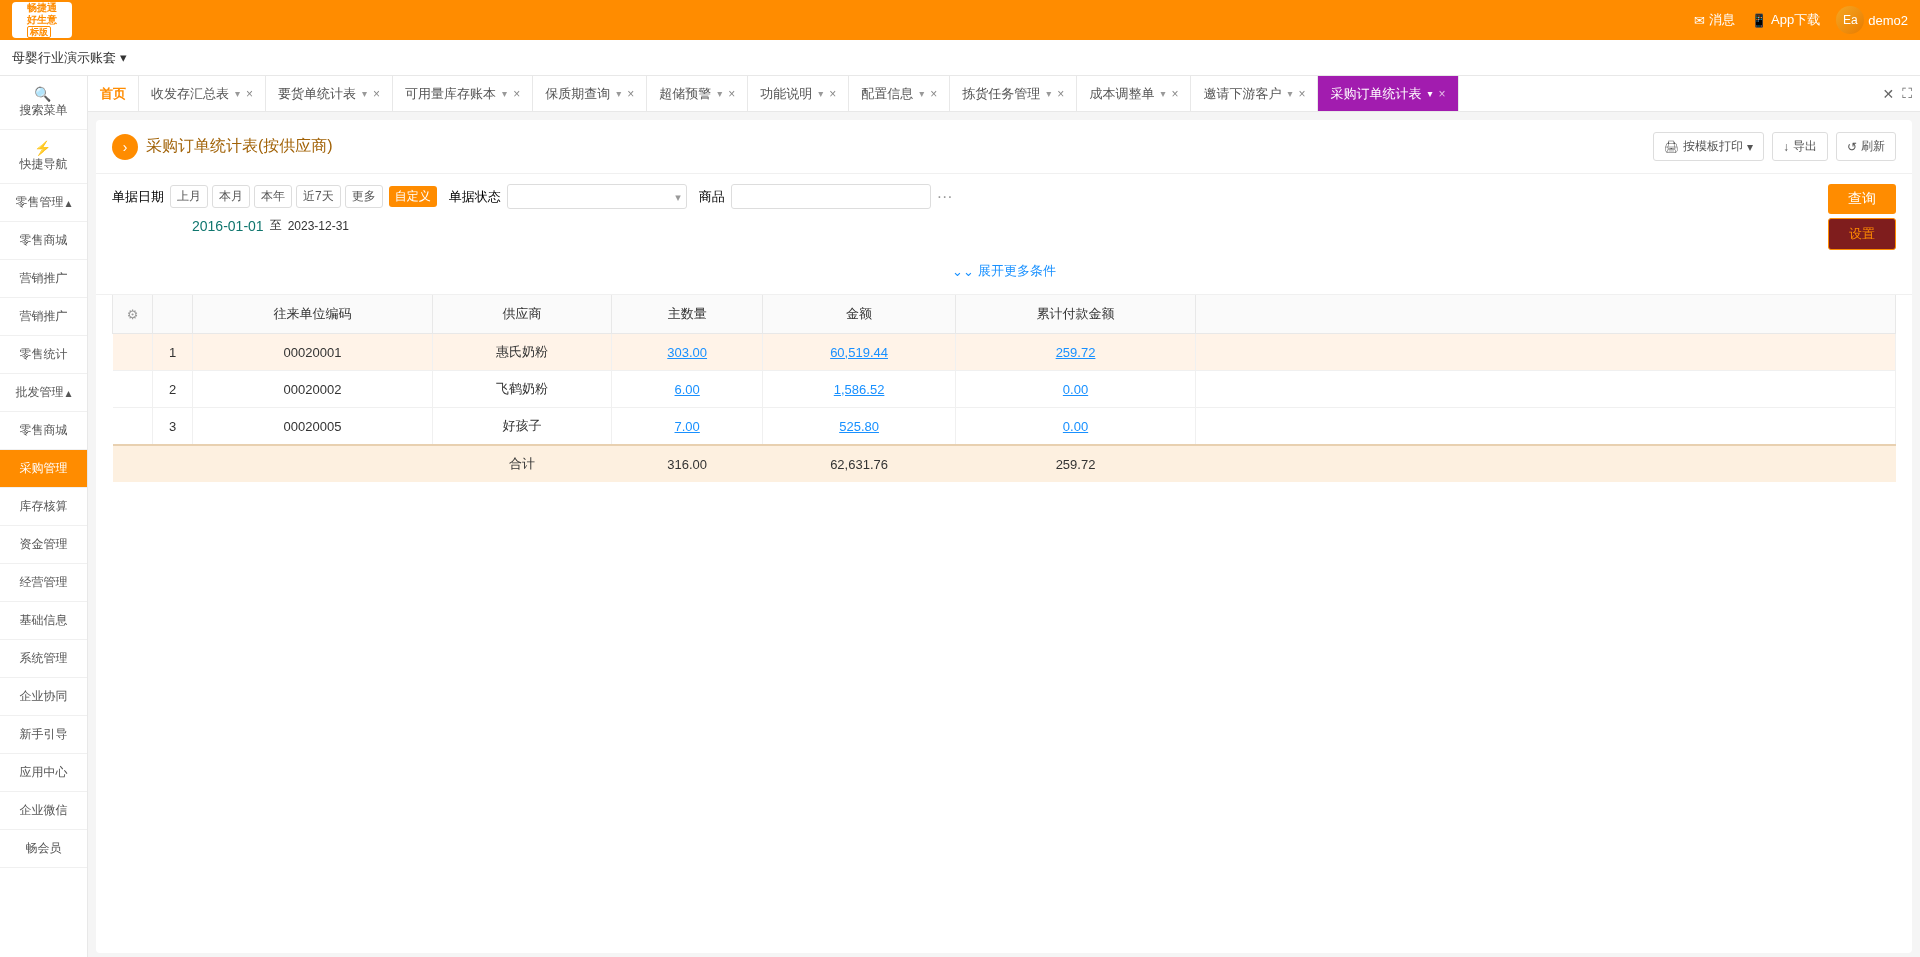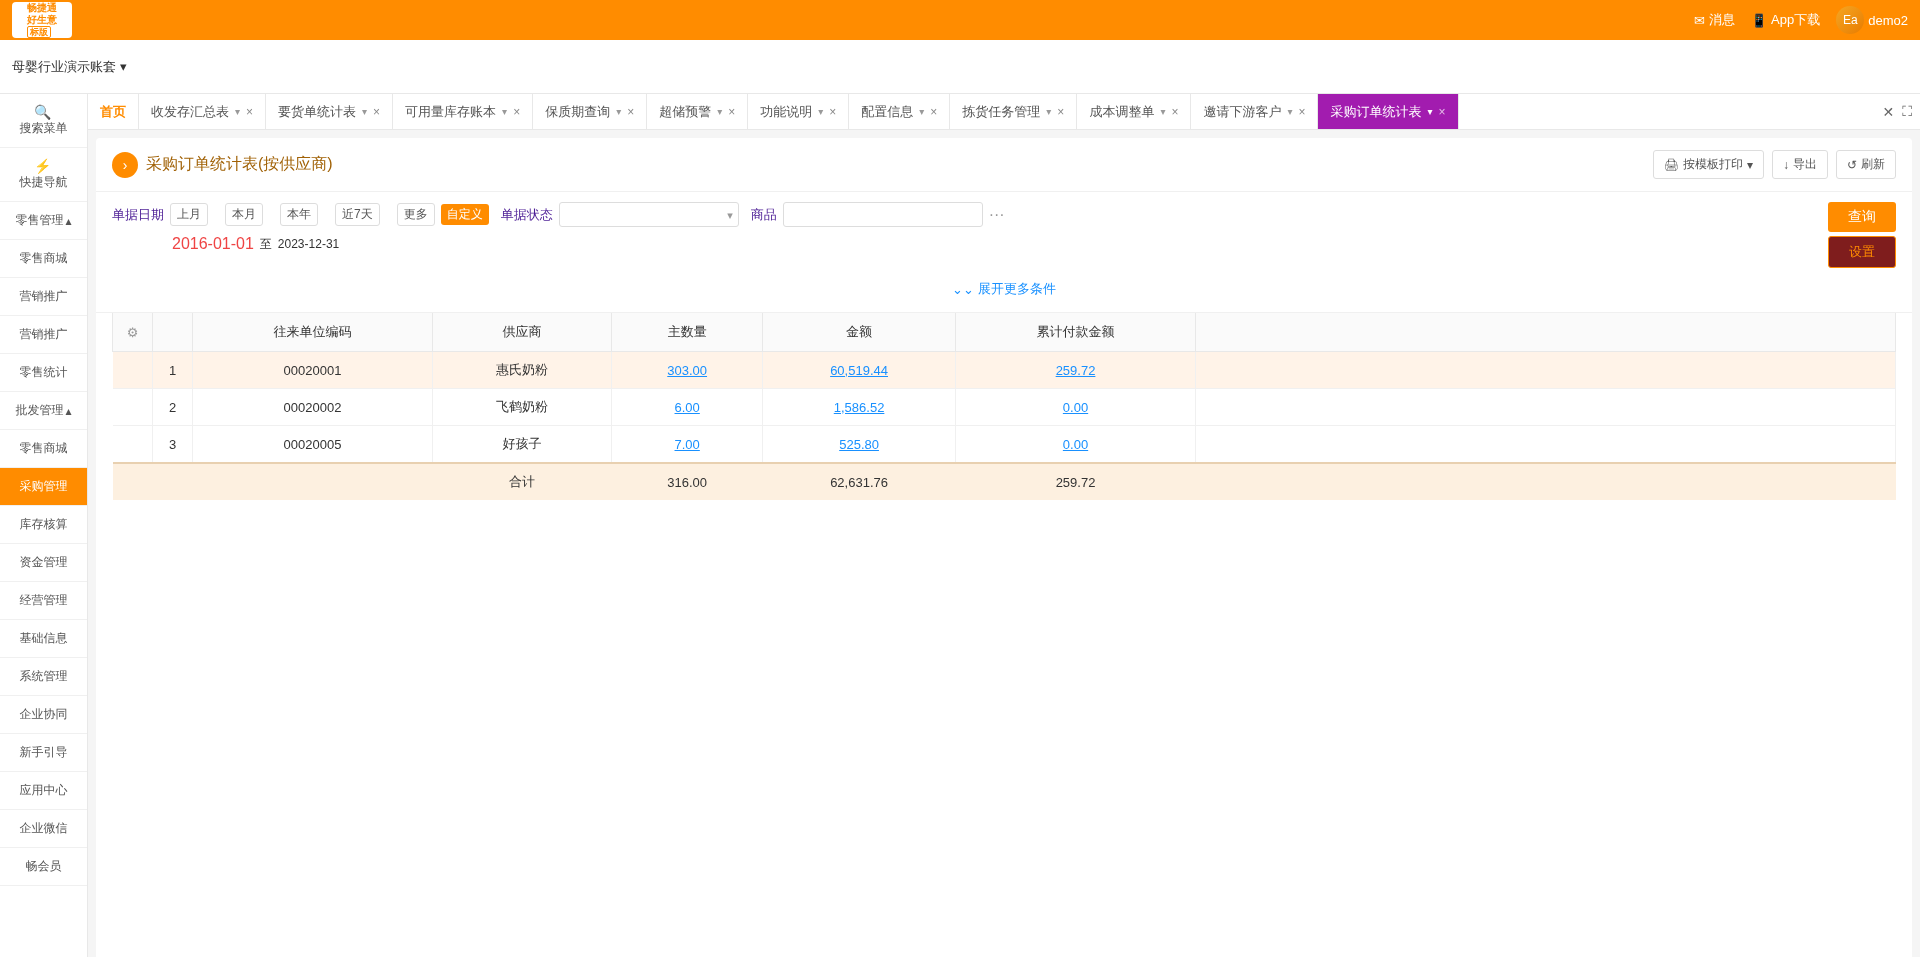--- a/index.html
+++ b/index.html
@@ -40,22 +40,22 @@
     .page-title { font-size: 16px; color: #a16207; font-weight: 500; }
     .page-header-actions { display: flex; align-items: center; gap: 8px; }
     .btn-template { display: flex; align-items: center; gap: 4px; border: 1px solid #ddd; background: #fff; padding: 5px 10px; border-radius: 3px; cursor: pointer; font-size: 12px; color: #555; }
     .btn-export { display: flex; align-items: center; gap: 4px; border: 1px solid #ddd; background: #fff; padding: 5px 10px; border-radius: 3px; cursor: pointer; font-size: 12px; color: #555; }
     .btn-refresh { display: flex; align-items: center; gap: 4px; border: 1px solid #ddd; background: #fff; padding: 5px 10px; border-radius: 3px; cursor: pointer; font-size: 12px; color: #555; }
 
     
     .filter-area { padding: 10px 16px; background: #fff; border-bottom: 1px solid #f0f0f0; }
     .filter-row { display: flex; align-items: center; gap: 12px; margin-bottom: 8px; }
     .filter-group { display: flex; align-items: center; gap: 6px; }
-    .filter-label { color: #4c1d95; font-size: 13px; white-space: nowrap; }
-    .date-shortcuts { display: flex; gap: 17px; }
+    .filter-label { color: #000000; font-size: 13px; white-space: nowrap; }
+    .date-shortcuts { display: flex; gap: 4px; }
     .date-shortcut { padding: 2px 6px; border: 1px solid #ddd; border-radius: 3px; cursor: pointer; font-size: 12px; color: #555; background: #fff; }
     .date-custom-badge { padding: 2px 6px; border-radius: 3px; background: #ff8c00; color: #fff; font-size: 12px; }
     .filter-select { border: 1px solid #ddd; border-radius: 3px; padding: 4px 24px 4px 8px; font-size: 13px; color: #333; background: #fff; min-width: 180px; cursor: pointer; appearance: none; }
     .filter-input { border: 1px solid #ddd; border-radius: 3px; padding: 4px 8px; font-size: 13px; color: #333; background: #fff; min-width: 200px; }
     .filter-more { display: flex; align-items: center; justify-content: center; gap: 4px; color: #1890ff; font-size: 13px; cursor: pointer; padding: 4px 0; }
     .btn-query { background: #ff8c00; color: #fff; border: none; padding: 6px 20px; border-radius: 3px; cursor: pointer; font-size: 14px; }
     .btn-settings { background: #7f1d1d; color: #ff8c00; border: 1px solid #ff8c00; padding: 6px 14px; border-radius: 3px; cursor: pointer; font-size: 13px; }
     .filter-more-row { display: flex; align-items: center; justify-content: center; }
 
     
@@ -70,21 +70,21 @@
     tbody td.text-link { color: #1890ff; text-decoration: underline; cursor: pointer; }
     .table-footer { background: #fdf0e0; }
     .table-footer td { padding: 9px 12px; text-align: center; font-weight: 500; color: #333; border-top: 2px solid #e8d0b0; }
     .settings-icon { color: #999; cursor: pointer; }
 
     .filter-actions { display: flex; flex-direction: column; gap: 4px; margin-left: auto; }
 
     .select-wrapper { position: relative; display: inline-block; }
     .select-wrapper::after { content: '▾'; position: absolute; right: 6px; top: 50%; transform: translateY(-50%); color: #999; pointer-events: none; font-size: 11px; }
 
-    .top-header-bar { height: 54px; background: #fff; display: flex; align-items: center; padding: 0 12px; border-bottom: 1px solid #e8e8e8; }
+    .top-header-bar { height: 36px; background: #fff; display: flex; align-items: center; padding: 0 12px; border-bottom: 1px solid #e8e8e8; }
   </style>
 </head>
 <body>
 
 <div class="top-bar">
   <div class="top-bar-logo">
     <div class="top-bar-logo-text">畅捷通<br>好生意<br><span style="font-size:9px;color:#ff8c00;background:#fff;border:1px solid #ff8c00;border-radius:2px;padding:0 2px;">标版</span></div>
   </div>
   <div style="flex:1"></div>
   <div class="top-bar-right">
@@ -297,21 +297,21 @@
                   </select>
                 </div>
               </div>
               <div class="filter-group">
                 <span class="filter-label">商品</span>
                 <input class="filter-input" type="text" value="" style="">
                 <span style="color:#999;cursor:pointer;font-size:16px;">···</span>
               </div>
             </div>
             <div style="display:flex;align-items:center;gap:6px;margin-top:2px;margin-left:60px;">
-              <span style="color:#ef4444;font-size:16px;">2016-01-01</span>
+              <span style="color:#0f766e;font-size:14px;margin-left:20px;">2016-01-01</span>
               <span style="color:#333;font-size:12px;">至</span>
               <span style="color:#333;font-size:12px;">2023-12-31</span>
             </div>
           </div>
           <div class="filter-actions">
             <button class="btn-query">查询</button>
             <button class="btn-settings">设置</button>
           </div>
         </div>
         <div class="filter-more-row" style="margin-top:8px;">

